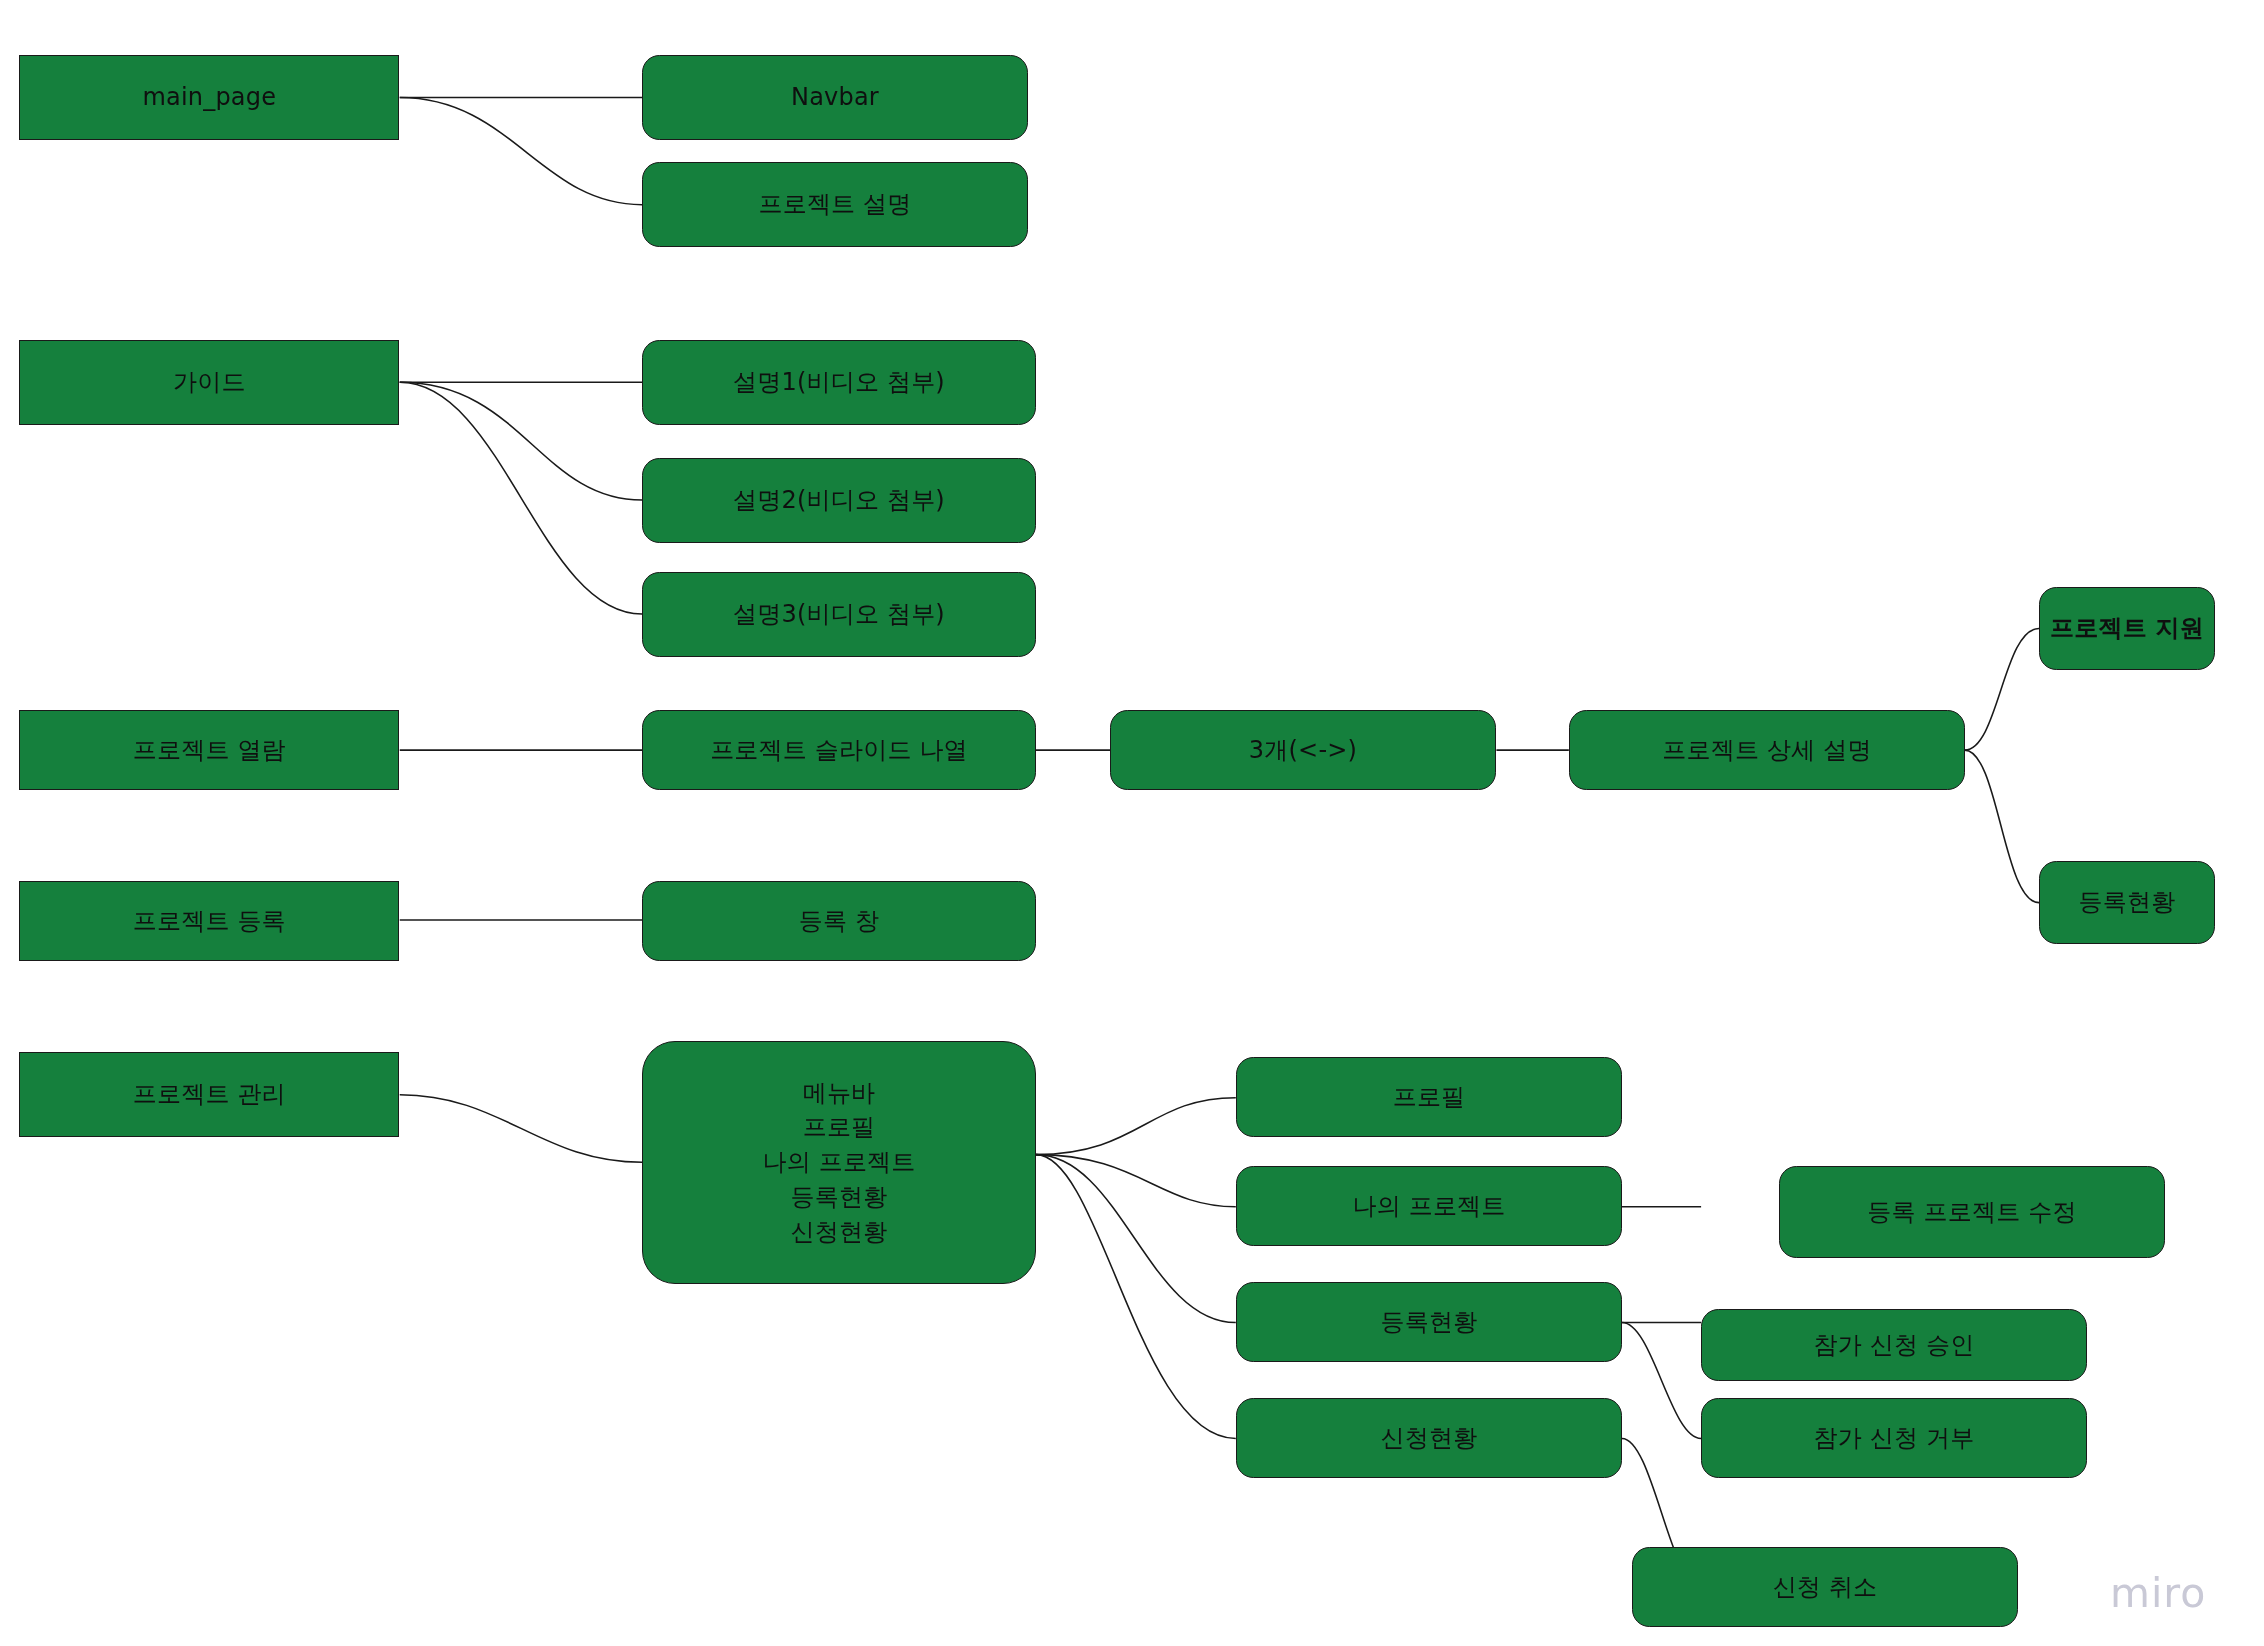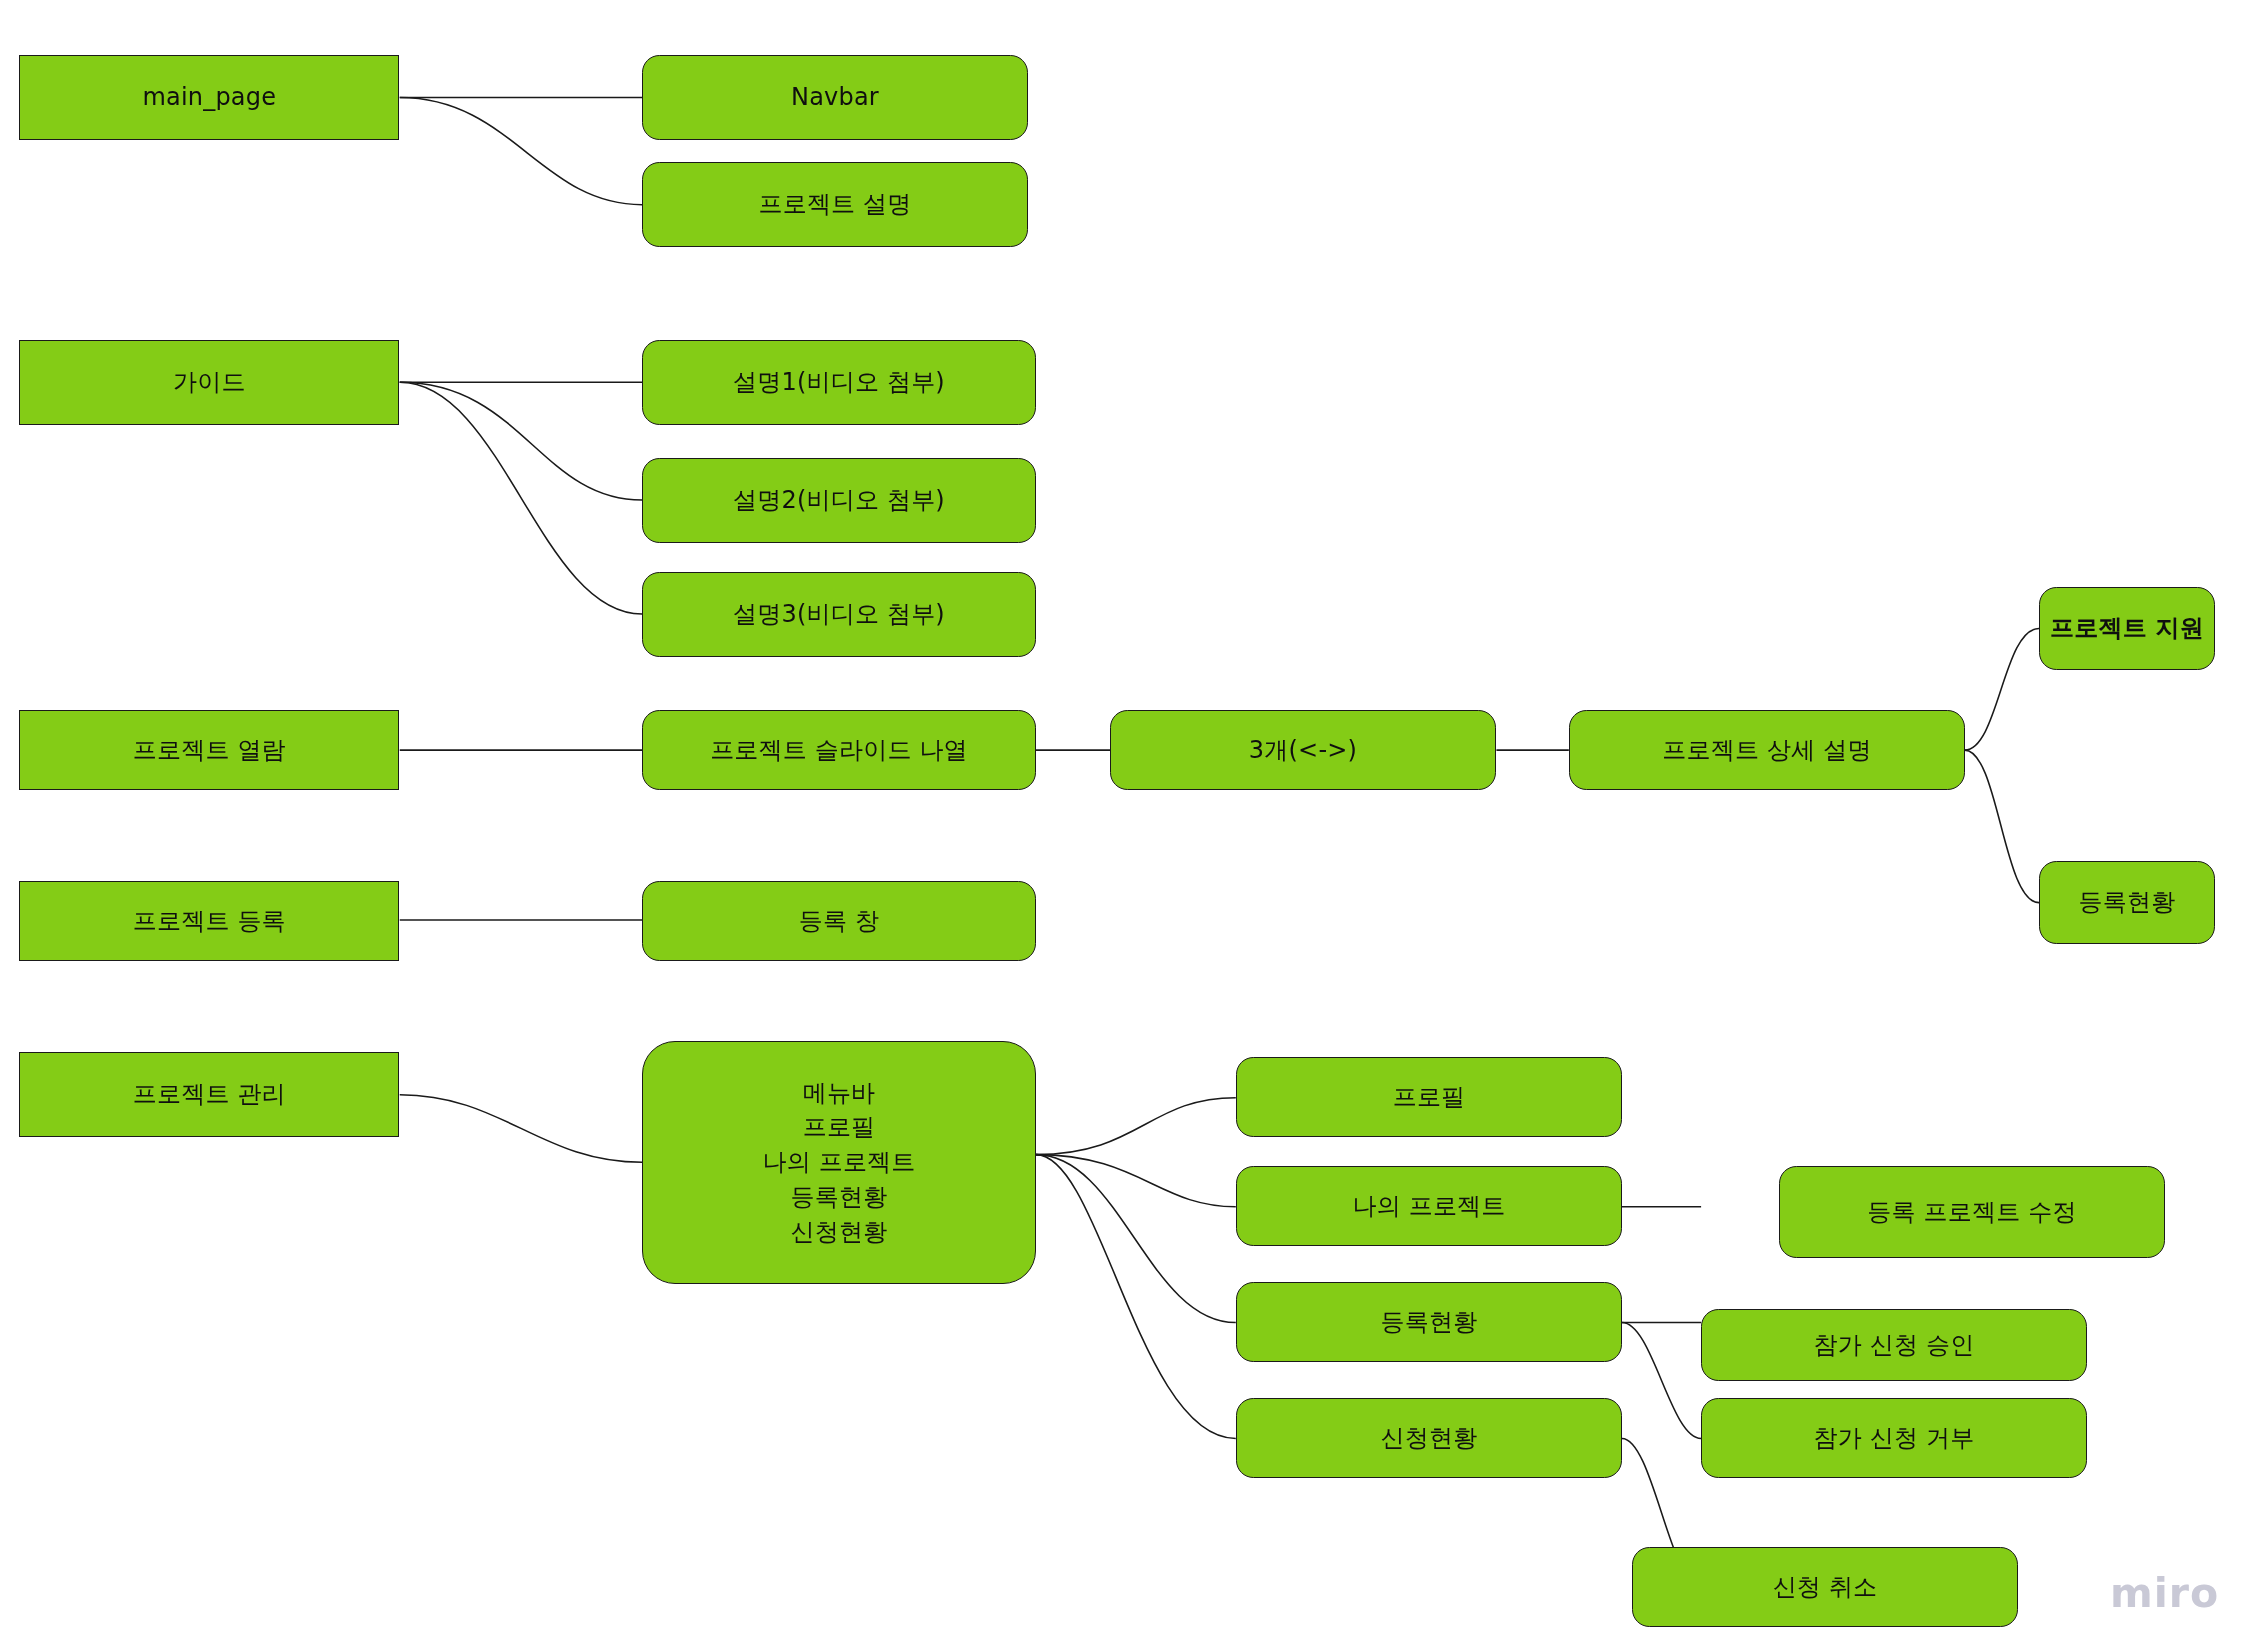--- a/index.html
+++ b/index.html
@@ -22,21 +22,21 @@
     position: absolute;
     left: 0;
     top: 0;
     width: 2264px;
     height: 1646px;
     pointer-events: none;
   }
   .node {
     position: absolute;
     box-sizing: border-box;
-    background: #84cc16;
+    background: #15803d;
     border: 1.9px solid #1a1a1a;
     display: flex;
     align-items: center;
     justify-content: center;
     text-align: center;
     color: #0f0f0f;
     font-size: 24px;
     line-height: 1.45;
     letter-spacing: 0.2px;
     white-space: pre-line;
@@ -49,21 +49,21 @@
     border-radius: 17.4px;
   }
   .node.rounded-lg {
     border-radius: 33px;
   }
   .watermark {
     position: absolute;
     color: #c9c9d6;
     font-size: 41px;
     letter-spacing: 1px;
-    font-weight: 700;
+    font-weight: 400;
     z-index: 3;
     user-select: none;
   }
 </style>
 </head>
 <body>
 
 <div id="board">
 
   <svg id="edges" viewBox="0 0 2345 1705" xmlns="http://www.w3.org/2000/svg">

